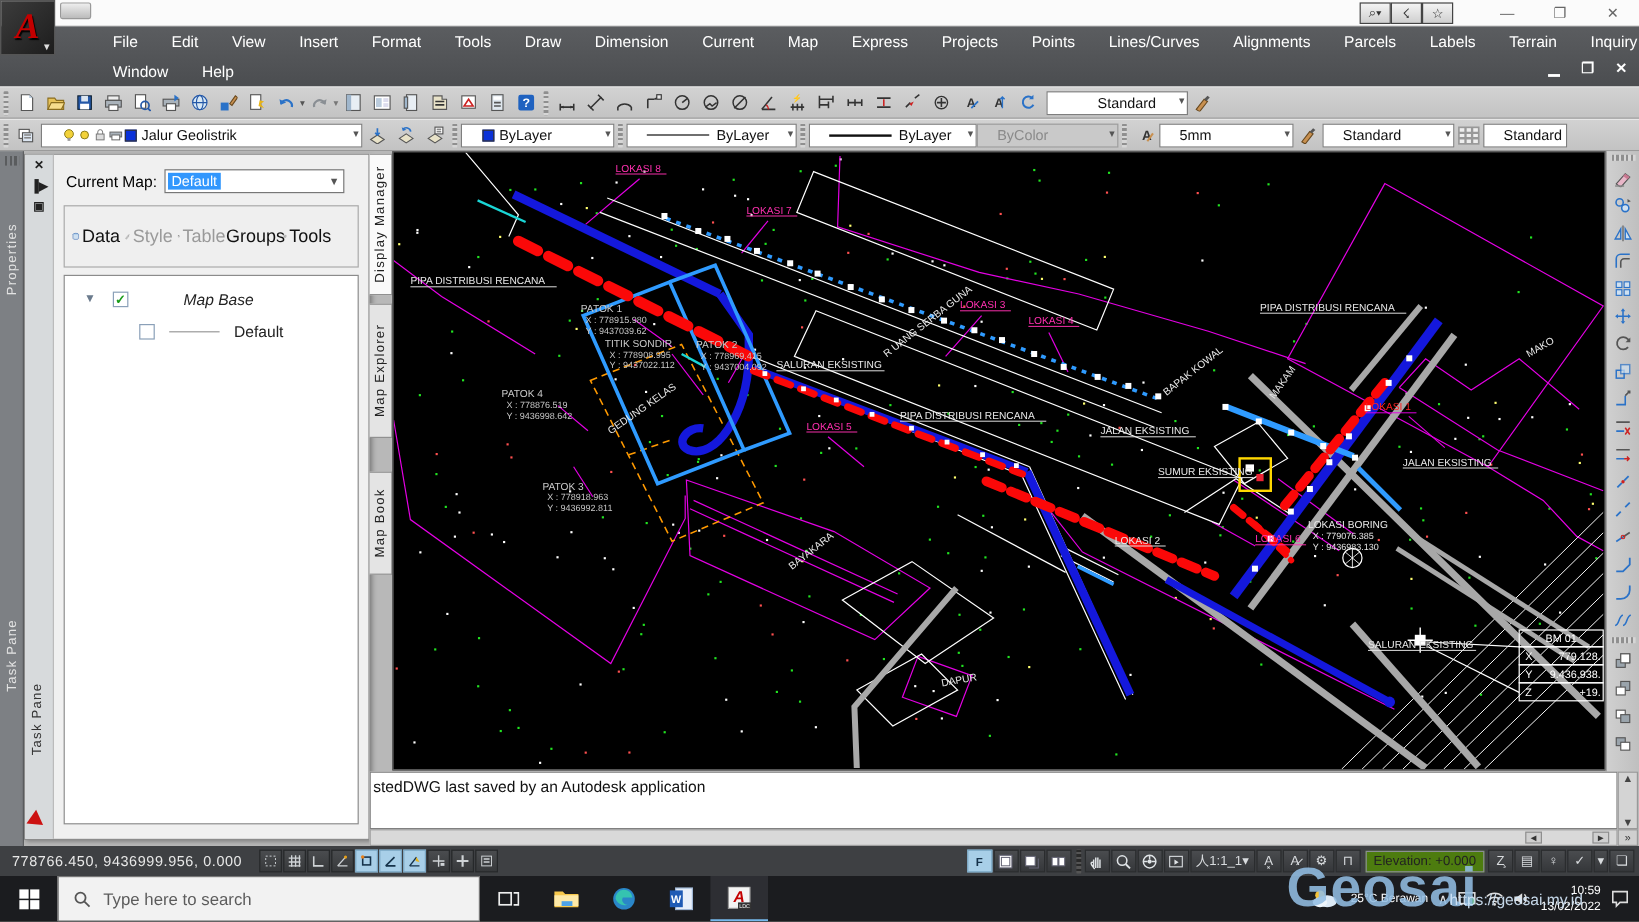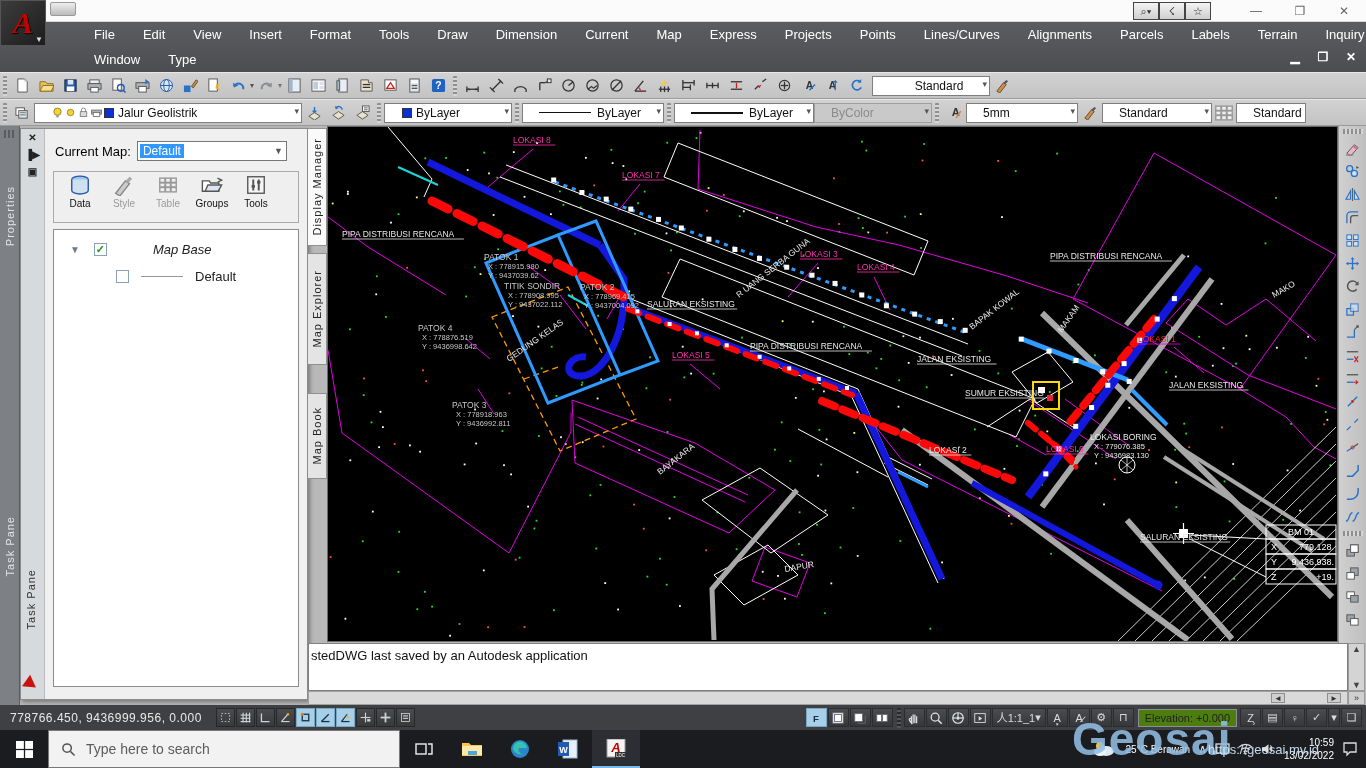--- a/index.html
+++ b/index.html
@@ -43,21 +43,21 @@
   #palstrip .ico{width:16px;height:14px;margin:3px auto;color:#222;font-size:10px;text-align:center;font-weight:bold}
   #palstrip .vt{position:absolute;left:4px;bottom:70px;color:#333}
   #palstrip .flag{position:absolute;left:4px;bottom:8px;width:0;height:0;border-left:12px solid #cc1111;border-top:7px solid transparent;border-bottom:7px solid transparent;transform:rotate(35deg)}
   #palbody{flex:1;position:relative}
   .cmrow{position:absolute;left:10px;top:12px;display:flex;align-items:center}
   .cmrow label{font-size:13px;color:#000;margin-right:6px}
   #cmcombo{width:150px;height:20px;background:#fff;border:1px solid #777;font-size:12px;display:flex;align-items:center;position:relative}
   #cmcombo .sel{background:#3297fd;color:#fff;padding:0 3px;margin-left:2px}
   #cmcombo .chev{position:absolute;right:3px;color:#555;font-size:9px}
   #palbtns{position:absolute;left:8px;top:42px;right:8px;height:52px;border:1px solid #aaa;background:#efefef;display:flex;align-items:center;padding-left:6px;gap:4px}
-  .palbtn{width:40px;height:46px;display:flex;flex-direction:column;align-items:center;justify-content:flex-start;font-size:10px;color:#111;gap:2px}
+  .palbtn{width:40px;height:46px;display:flex;flex-direction:row;align-items:center;justify-content:center;font-size:15px;color:#111;gap:2px}
   .palbtn.dis{color:#9a9a9a}
   #paltree{position:absolute;left:8px;top:100px;right:8px;bottom:12px;background:#fff;border:1px solid #8b8b8b}
   .treerow{display:flex;align-items:center;font-size:13px;color:#222}
   .cb{width:13px;height:13px;border:1px solid #8aa0b8;background:#fff;display:flex;align-items:center;justify-content:center;font-size:11px;color:#1a9c1a;font-weight:bold}
   #tabscol{left:308px;top:2px;width:19px;height:515px}
   .ptab{width:19px;background:#e4e4e4;border:1px solid #909090;border-left:none;display:flex;align-items:center;justify-content:center;margin-bottom:7px}
   .ptab .vtext{color:#222;font-size:11px}
   .ptab.active{background:#fafafa}
   
   #drawing{left:327px;top:0;width:1011px;height:516px;background:#000;border:1px solid #6a6a6a;overflow:hidden}
@@ -134,21 +134,21 @@
         <span class="menuitem">Lines/Curves</span>
         <span class="menuitem">Alignments</span>
         <span class="menuitem">Parcels</span>
         <span class="menuitem">Labels</span>
         <span class="menuitem">Terrain</span>
         <span class="menuitem">Inquiry</span>
         <span class="menuitem">Utilities</span>
       </div>
     <div class="menurow" id="menurow2">
         <span class="menuitem">Window</span>
-        <span class="menuitem">Type</span>
+        <span class="menuitem">Help</span>
       </div>
     <div class="docctl">
       <span class="docbtn">▁</span>
       <span class="docbtn">❐</span>
       <span class="docbtn">✕</span>
     </div>
   </div>
 
   <div id="tb1" class="tbrow abs">
       <span class="grip"></span>

